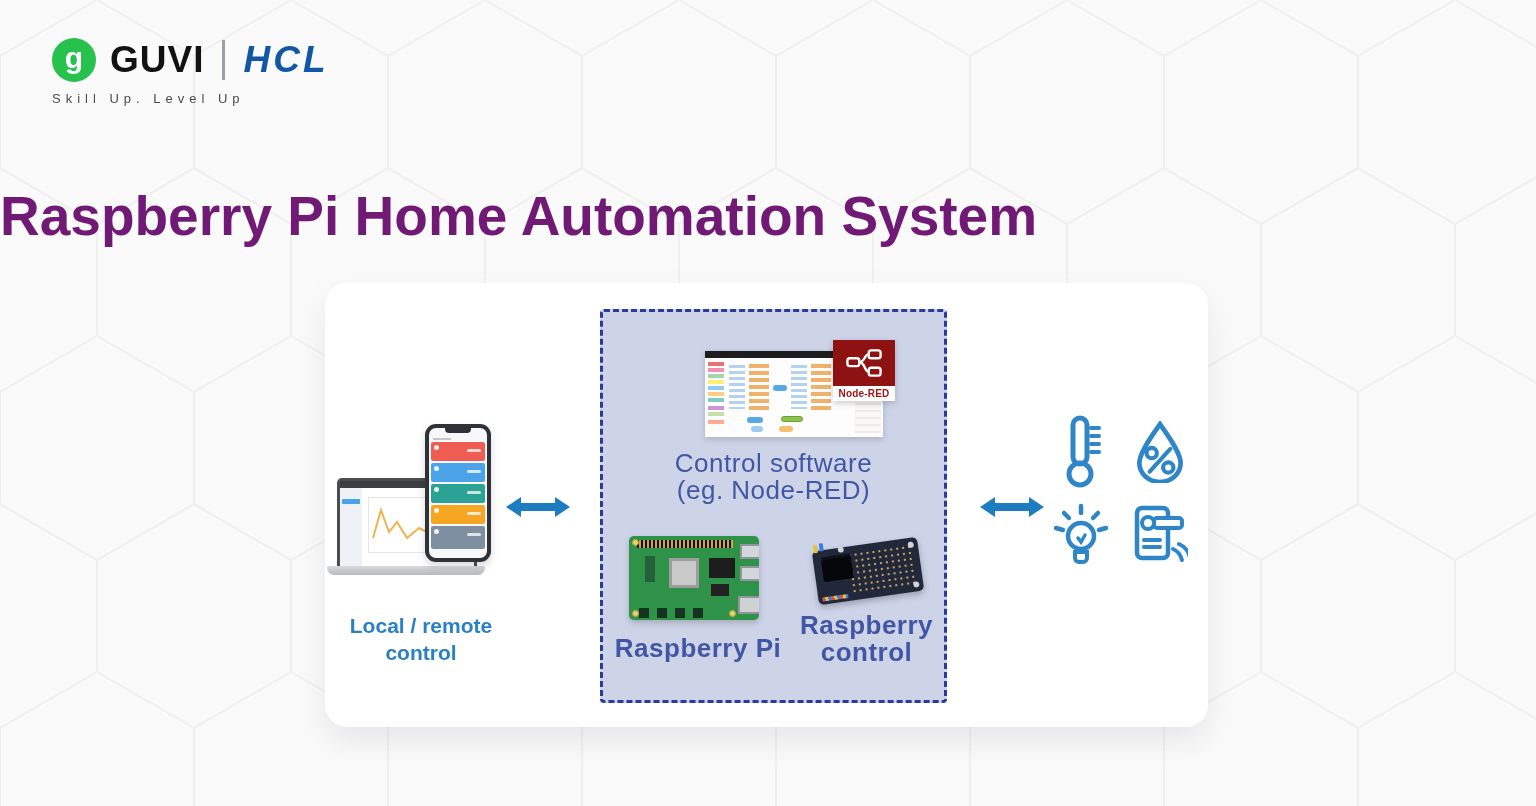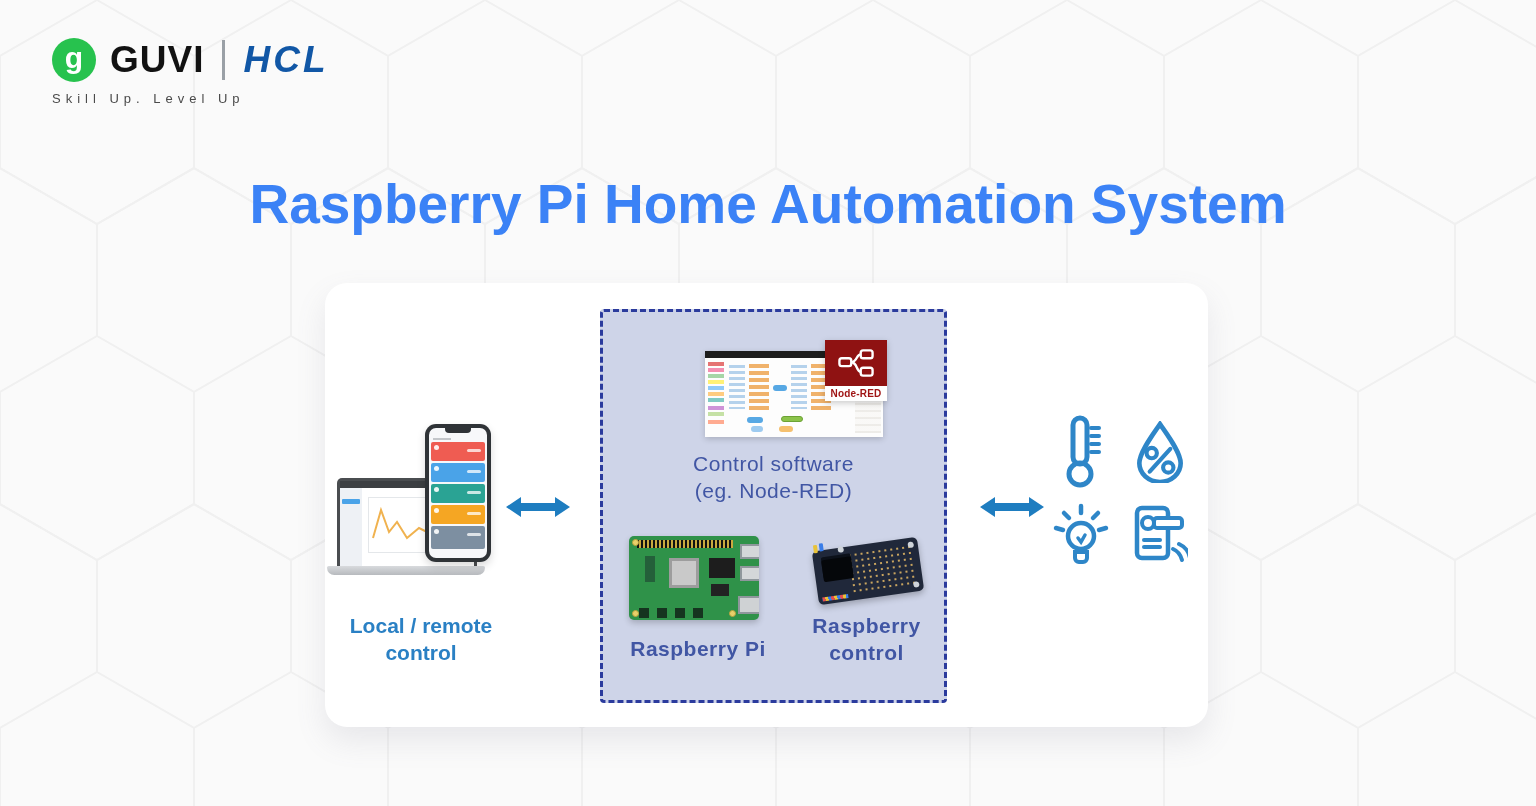--- a/index.html
+++ b/index.html
@@ -12,27 +12,27 @@
   .brand { position:absolute; left:52px; top:38px; z-index:2; }
   .brand-row { display:flex; align-items:center; gap:14px; }
   .guvi-circle { width:44px; height:44px; border-radius:50%; background:#27c24e; display:flex; align-items:center; justify-content:center; }
   .guvi-circle span { color:#fff; font-size:30px; font-weight:700; line-height:1; transform:translateY(-2px); }
   .brand-guvi { font-size:37px; font-weight:800; color:#121212; letter-spacing:1px; }
   .brand-divider { width:3px; height:40px; background:#9aa0a6; margin:0 4px; }
   .brand-hcl { font-size:37px; font-weight:900; font-style:italic; color:#1157a6; letter-spacing:3px;text-align:center; }
   .tagline { margin-top:9px; font-size:13px; letter-spacing:5px; color:#4a4a4a; font-weight:500; }
 
   
-  .title { position:absolute; top:172px; left:0; width:100%; text-align:center; font-size:55px; font-weight:800; color:#3b82f6; z-index:2; letter-spacing:0; }
+  .title { position:absolute; top:184px; left:0; width:100%; font-size:55px; font-weight:800; color:#701a75; z-index:2; letter-spacing:0; }
 
   
   .card { position:absolute; left:325px; top:283px; width:883px; height:444px; background:#ffffff; border-radius:22px; box-shadow:0 14px 30px rgba(120,120,140,.14); z-index:1; }
 
   .blue-label { color:#2a80c4; font-weight:700; font-size:21px; line-height:27px; text-align:center; position:absolute; }
-  .indigo-label { color:#4156a4; font-weight:600; font-size:21px; line-height:27px; letter-spacing:.5px; text-align:center; position:absolute; }
+  .indigo-label { color:#4156a4; font-weight:600; font-size:26px; line-height:27px; letter-spacing:.5px; text-align:center; position:absolute; }
 
   
   .devices { position:absolute; left:8px; top:135px; width:166px; height:162px; }
   .laptop-screen { position:absolute; left:4px; top:60px; width:140px; height:88px; background:#4a4d50; border-radius:5px 5px 0 0; padding:3px 3px 0 3px; }
   .laptop-inner { width:100%; height:100%; background:#fff; position:relative; overflow:hidden; }
   .laptop-topbar { height:7px; background:#3c3f42; }
   .laptop-side { position:absolute; left:0; top:7px; bottom:0; width:22px; background:#eef1f5; }
   .laptop-sel { position:absolute; left:2px; top:18px; width:18px; height:5px; background:#4aa3e8; border-radius:1px; }
   .laptop-chart { position:absolute; left:28px; top:16px; width:102px; height:56px; border:1px solid #e4e7ea; background:#fff; }
   .laptop-base { position:absolute; left:-6px; top:148px; width:158px; height:9px; background:linear-gradient(#d8dadd,#b7babe); border-radius:2px 2px 8px 8px; }
@@ -74,21 +74,21 @@
   .rb1{left:24px;top:14px;} .ro1{left:44px;top:13px;}
   .rb2{left:86px;top:14px;} .ro2{left:106px;top:13px;}
   .nr-node { position:absolute; height:6px; border-radius:3px; }
   .nn1{left:68px;top:34px;width:14px;background:#57a8e4;}
   .nn2{left:130px;top:34px;width:16px;background:#57a8e4;}
   .nn3{left:42px;top:66px;width:16px;background:#57a8e4;}
   .nn4{left:76px;top:65px;width:22px;background:#8bc34a;border:1px solid #6ca235;}
   .nn5{left:46px;top:75px;width:12px;background:#9ecbf0;}
   .nn6{left:74px;top:75px;width:14px;background:#f5c06e;}
   .nr-side { position:absolute; right:2px; top:10px; width:26px; height:72px; background:repeating-linear-gradient(to bottom,#eceae6 0 2px,#f9f8f6 2px 7px); opacity:.9; }
-  .nrlogo { position:absolute; left:222px; top:28px; width:62px; text-align:center; filter:drop-shadow(0 2px 3px rgba(0,0,0,.2)); }
+  .nrlogo { position:absolute; left:230px; top:28px; width:62px; text-align:center; filter:drop-shadow(0 2px 3px rgba(0,0,0,.2)); }
   .nrlogo-square { width:62px; height:46px; background:#8f1212; display:flex; align-items:center; justify-content:center; }
   .nrlogo-text { background:#fff; color:#a01616; font-size:10px; font-weight:700; padding:2px 0; letter-spacing:.2px; }
   .software-label { left:0; top:138px; width:100%; font-weight:500; }
   .pi-label { left:0; top:323px; width:190px; }
   .ext-label { left:180px; top:300px; width:167px; }
 
   
   .pi { position:absolute; left:26px; top:224px; width:130px; height:84px; background:#2f9249; border-radius:5px; box-shadow:0 3px 6px rgba(0,0,0,.2); overflow:hidden; }
   .pi-gpio { position:absolute; left:8px; top:4px; width:96px; height:8px; background:repeating-linear-gradient(90deg,#111 0 2px,#caa93f 2px 4px); }
   .pi-soc { position:absolute; left:40px; top:22px; width:30px; height:30px; background:#c9c9c9; border:3px solid #9d9d9d; }

